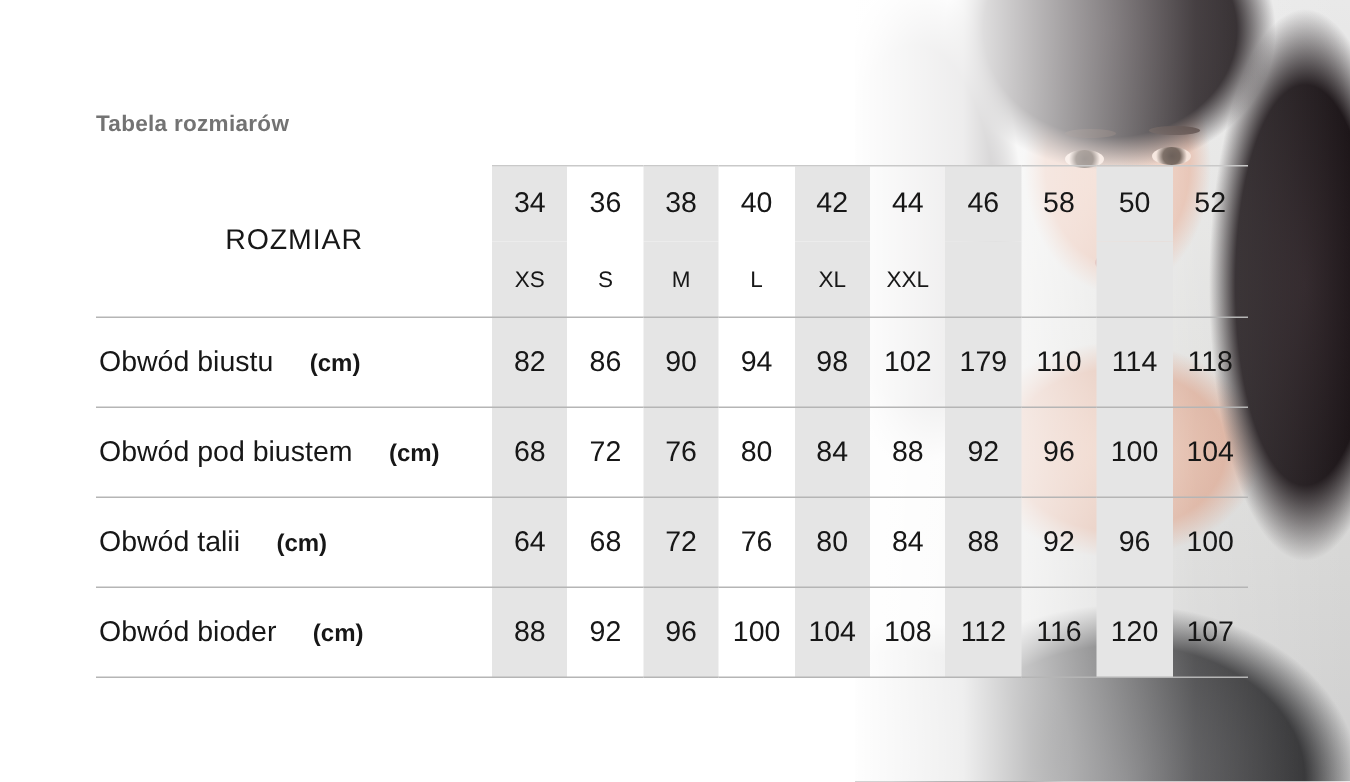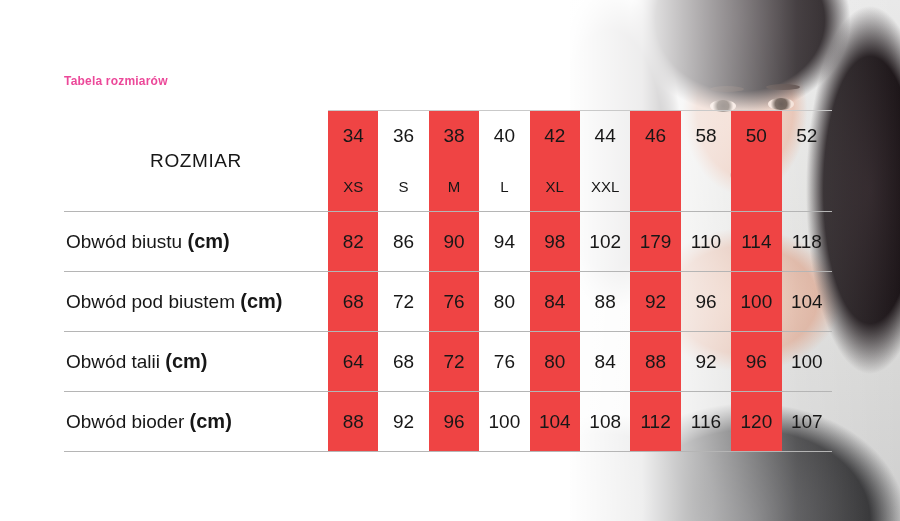--- a/index.html
+++ b/index.html
@@ -74,23 +74,23 @@
   
   #content {
     position: relative;
     z-index: 2;
   }
 
   .page-title {
     position: absolute;
     left: 64px;
     top: 74px;
-    font-size: 12px;
+    font-size: 15px;
     font-weight: bold;
-    color: #ec4899;
+    color: #737373;
     letter-spacing: 0.2px;
     white-space: nowrap;
   }
 
   .size-table-wrap {
     position: absolute;
     left: 64px;
     top: 110px;
     width: 768px;
   }
@@ -108,21 +108,21 @@
     text-align: center;
     vertical-align: middle;
     font-weight: normal;
     color: #171717;
   }
 
   
   .col-label { width: 264px; }
   .col-size  { width: 50.4px; }
 
-  .cell-shaded { background: #ef4444; }
+  .cell-shaded { background: #e5e5e5; }
 
   .row-head-num td { height: 50px; font-size: 19px; font-weight: bold; }
   .row-head-alpha td { height: 50px; font-size: 15px; font-weight: bold; }
 
   .rozmiar-cell {
     font-size: 19px;
     font-weight: bold;
     letter-spacing: 0.6px;
     color: #171717;
   }
@@ -131,21 +131,22 @@
 
   .row-label {
     text-align: left !important;
     padding-left: 2px !important;
     font-size: 17px;
     color: #2a2a2a;
     white-space: nowrap;
   }
   .row-label .unit {
     font-weight: bold;
-    font-size: 20px;
+    font-size: 16px;
+    margin-left: 19px;
   }
 
   .hr-line {
     border-top: 1px solid #c9c9c9;
   }
   .hr-line-strong {
     border-top: 1px solid #b5b5b5;
   }
 </style>
 </head>

